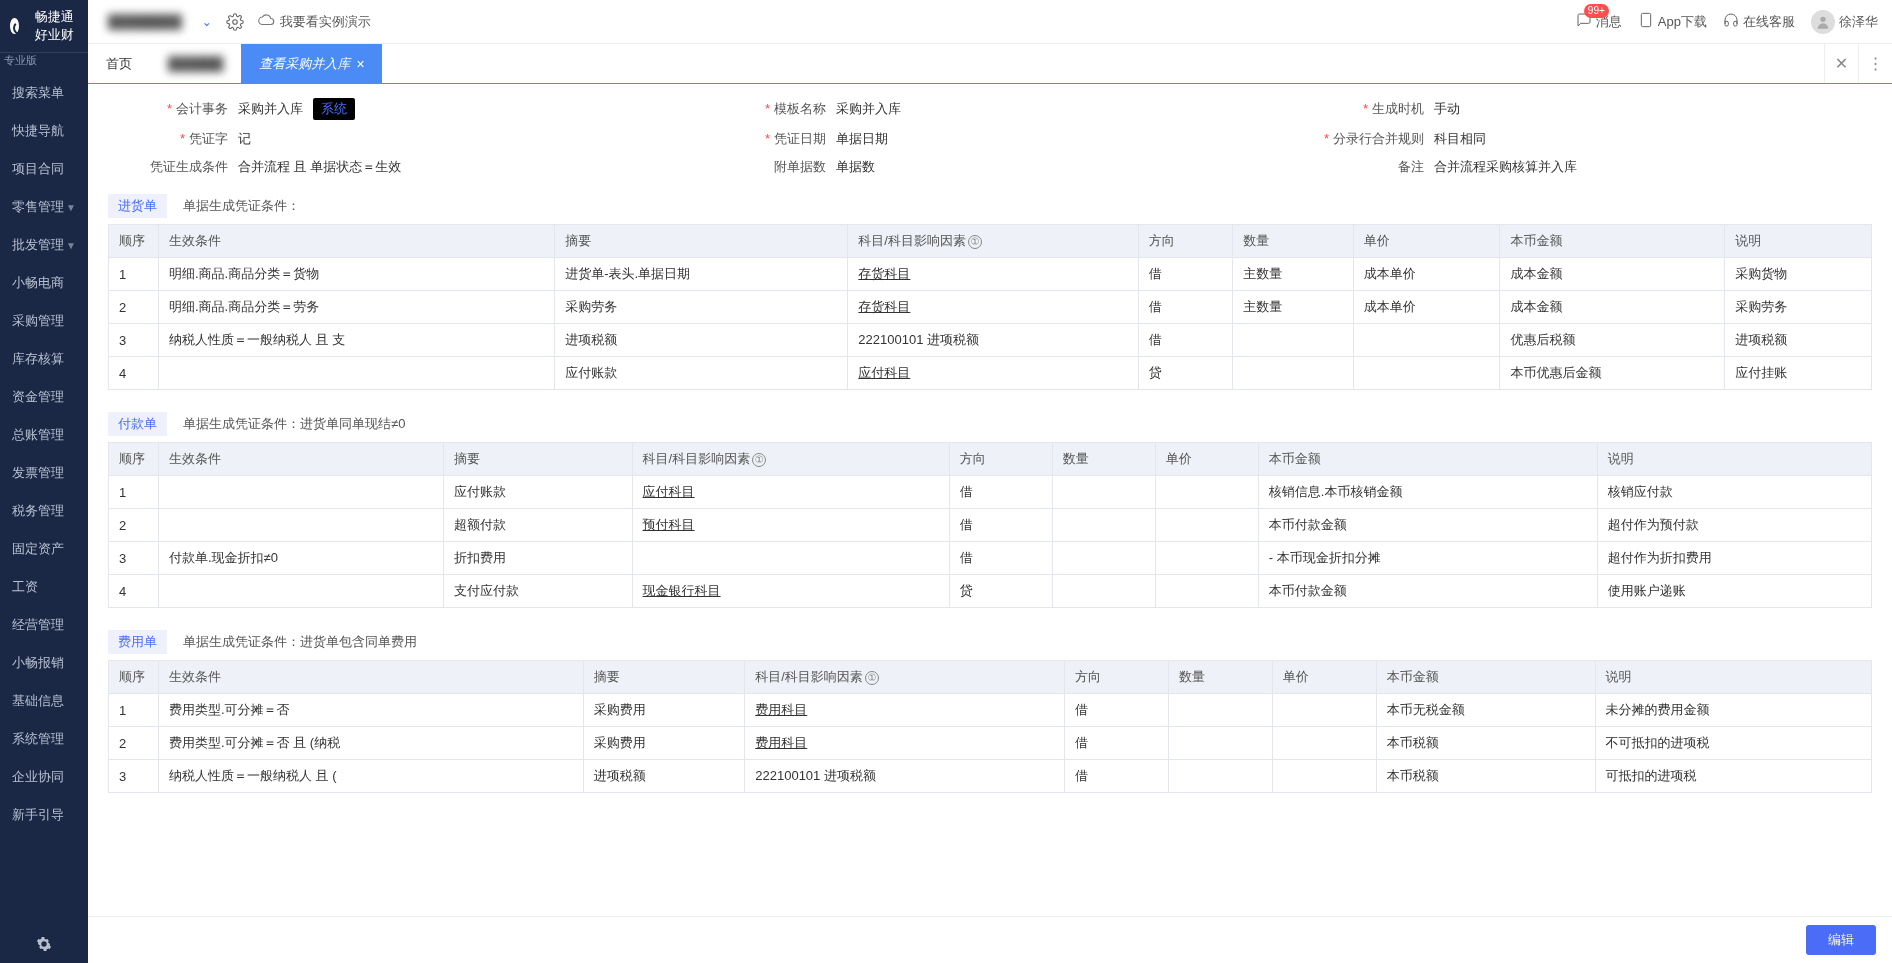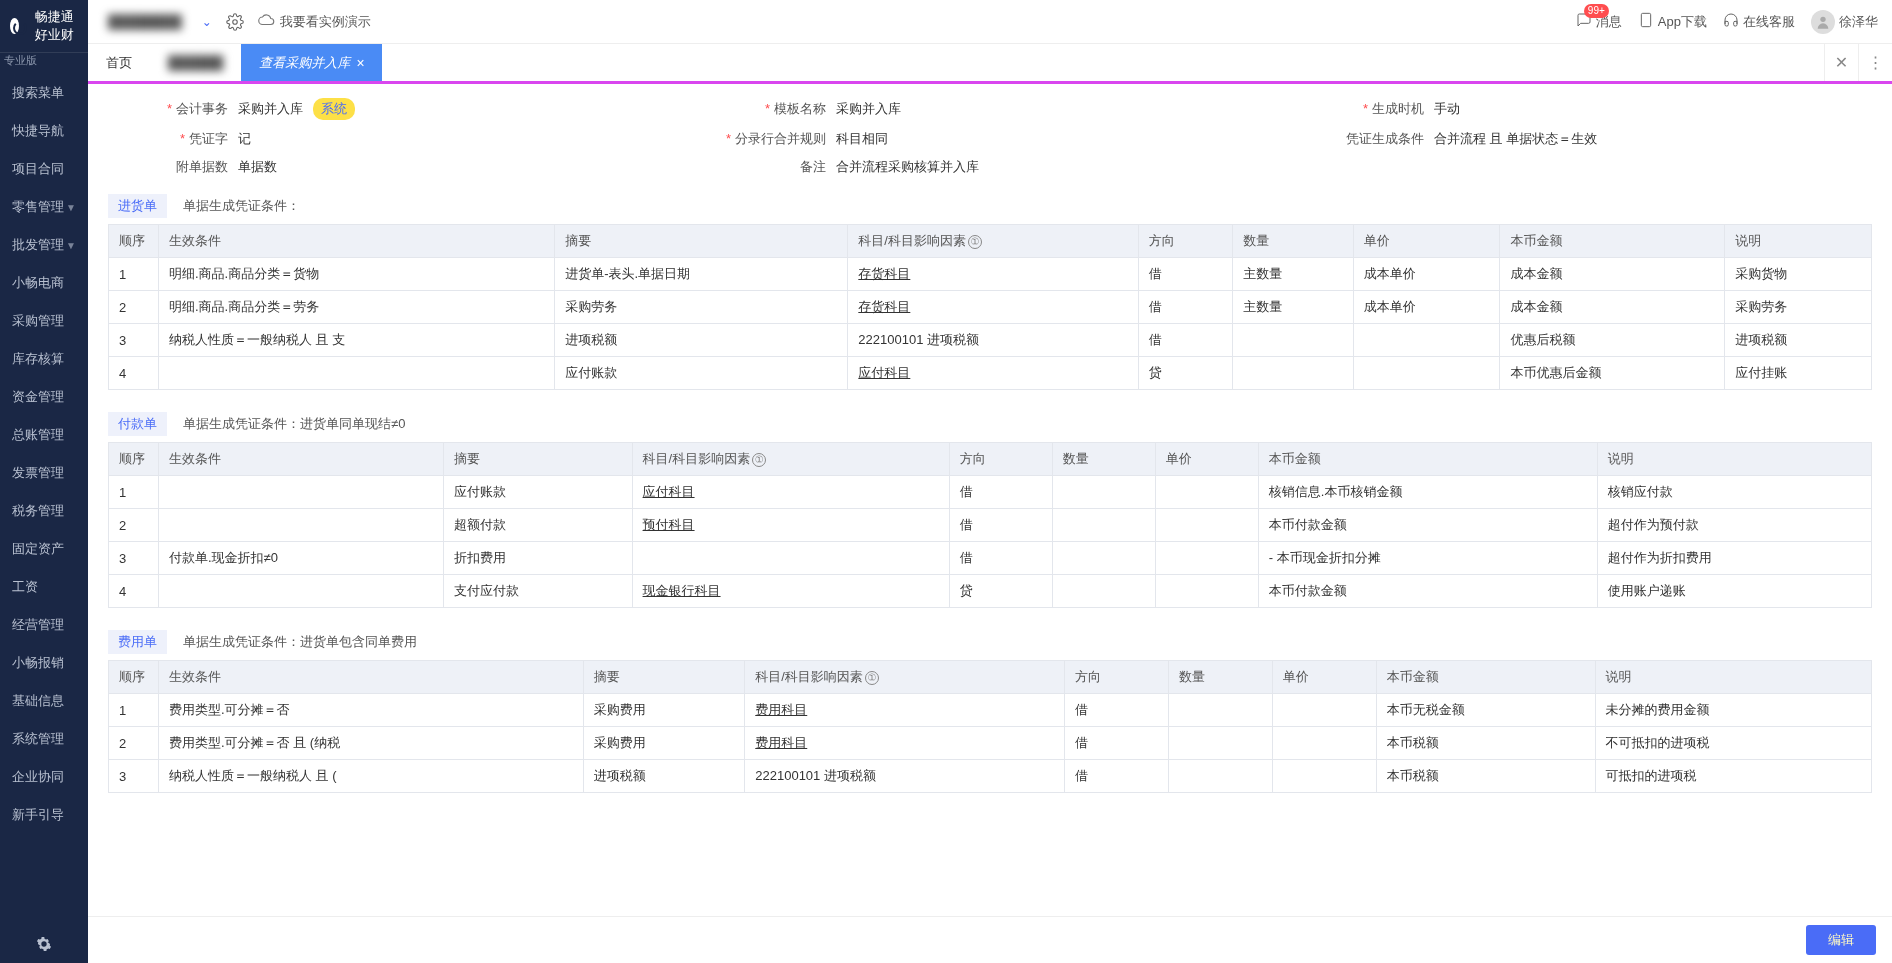--- a/index.html
+++ b/index.html
@@ -23,36 +23,36 @@
 .gear-top svg { width: 18px; height: 18px; fill: none; stroke: #666; stroke-width: 1.5; }
 .demo-link { color: #555; display: flex; align-items: center; gap: 4px; cursor: pointer; }
 .cloud-icon svg { width: 18px; height: 14px; fill: none; stroke: #777; stroke-width: 1.5; }
 .top-right { margin-left: auto; display: flex; align-items: center; gap: 16px; }
 .tr-item { display: flex; align-items: center; gap: 4px; color: #555; cursor: pointer; position: relative; font-size: 13px; }
 .tr-icon svg { width: 16px; height: 16px; fill: none; stroke: #666; stroke-width: 1.5; }
 .badge { position: absolute; top: -8px; left: 8px; background: #ff4d4f; color: #fff; border-radius: 8px; font-size: 10px; padding: 0 4px; line-height: 14px; }
 .avatar { width: 24px; height: 24px; border-radius: 50%; background: #ddd; display: flex; align-items: center; justify-content: center; color: #fff; }
 .avatar svg { width: 16px; height: 16px; fill: #aaa; }
 
-.tabbar { height: 40px; display: flex; align-items: stretch; border-bottom: 3px solid #d946ef; position: relative; }
+.tabbar { height: 40px; display: flex; align-items: stretch; border-bottom: 1px solid #d946ef; position: relative; }
 .tab { padding: 0 18px; display: flex; align-items: center; gap: 6px; cursor: pointer; font-size: 13px; color: #555; }
 .tab.home { color: #333; }
 .tab.blur span:first-child { filter: blur(4px); }
 .tab.active { background: #4a8bf5; color: #fff; font-style: italic; }
 .tab-close { font-size: 14px; }
 .tabbar-right { position: absolute; right: 0; top: 0; height: 100%; display: flex; align-items: center; }
 .tabbar-right .btn-x { width: 34px; height: 100%; display: flex; align-items: center; justify-content: center; border-left: 1px solid #eee; cursor: pointer; font-size: 16px; color: #888; }
 
 .content { flex: 1; overflow: auto; background: #fff; padding: 14px 20px 60px 20px; position: relative; }
 .form-grid { display: grid; grid-template-columns: 1fr 1fr 1fr; gap: 10px 30px; margin-bottom: 18px; }
 .form-row { display: flex; align-items: center; gap: 10px; }
 .label { width: 120px; text-align: right; color: #555; font-size: 13px; }
 .req::before { content: '*'; color: #ff4d4f; margin-right: 4px; }
 .val { color: #333; font-size: 13px; }
-.val.tag { background: #fde047; color: #4a6cf7; padding: 2px 8px; border-radius: 10px; }
+.val.tag { background: #000000; color: #4a6cf7; padding: 2px 8px; border-radius: 2px; }
 
 .section { margin-bottom: 22px; }
 .sec-head { display: flex; align-items: center; gap: 16px; margin-bottom: 6px; }
 .sec-title { background: #eef1fb; color: #4a6cf7; padding: 3px 10px; font-size: 13px; }
 .sec-cond { color: #555; font-size: 13px; }
 
 table.grid { width: 100%; border-collapse: collapse; font-size: 13px; }
 table.grid th, table.grid td { border: 1px solid #e3e6ec; padding: 7px 10px; text-align: left; }
 table.grid th { background: #eef1f7; color: #555; font-weight: normal; }
 td.seq { text-align: center; width: 50px; }
@@ -181,20 +181,24 @@
           </div>
         <div class="form-row">
             <span class="label req">生成时机</span>
             <span class="val">手动</span>
           </div>
         <div class="form-row">
             <span class="label req">凭证字</span>
             <span class="val">记</span>
           </div>
         <div class="form-row">
+            <span class="label req">凭证日期</span>
+            <span class="val">单据日期</span>
+          </div>
+        <div class="form-row">
             <span class="label req">分录行合并规则</span>
             <span class="val">科目相同</span>
           </div>
         <div class="form-row">
             <span class="label">凭证生成条件</span>
             <span class="val">合并流程 且 单据状态＝生效</span>
           </div>
         <div class="form-row">
             <span class="label">附单据数</span>
             <span class="val">单据数</span>

